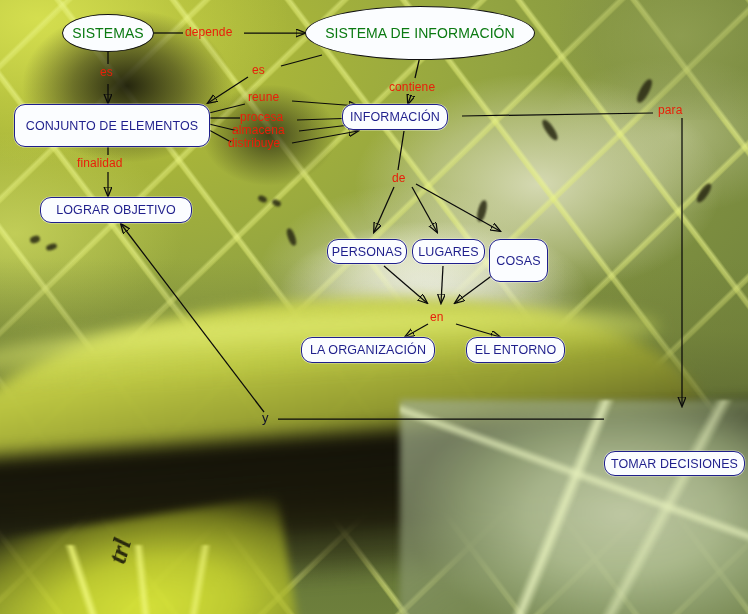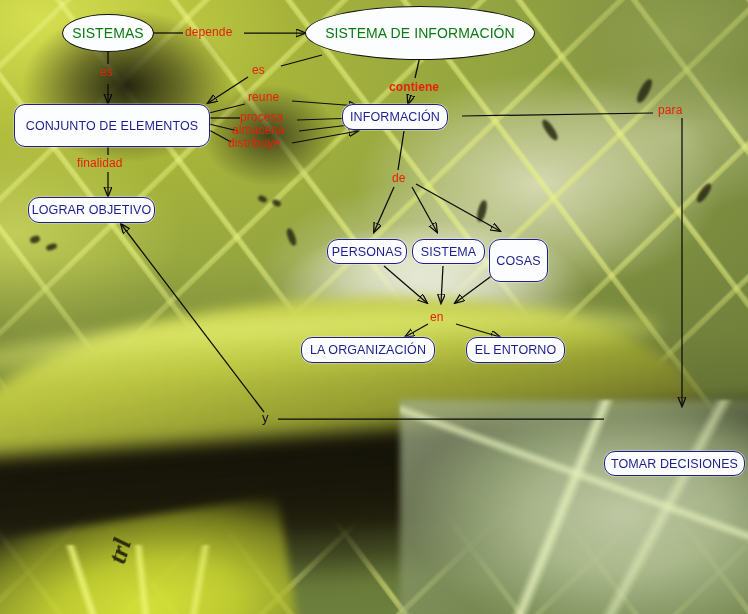--- a/index.html
+++ b/index.html
@@ -282,30 +282,30 @@
     </div>
 
     <div class="node box" style="left:14px;top:104px;width:196px;height:43px;">
       <span>CONJUNTO DE ELEMENTOS</span>
     </div>
 
     <div class="node box" style="left:342px;top:104px;width:106px;height:26px;">
       <span>INFORMACIÓN</span>
     </div>
 
-    <div class="node box" style="left:28px;top:197px;width:127px;height:26px;">
+    <div class="node box" style="left:40px;top:197px;width:152px;height:26px;">
       <span>LOGRAR OBJETIVO</span>
     </div>
 
     <div class="node box" style="left:327px;top:239px;width:80px;height:25px;">
       <span>PERSONAS</span>
     </div>
 
     <div class="node box" style="left:412px;top:239px;width:73px;height:25px;">
-      <span>SISTEMA</span>
+      <span>LUGARES</span>
     </div>
 
     <div class="node box" style="left:489px;top:239px;width:59px;height:43px;">
       <span>COSAS</span>
     </div>
 
     <div class="node box" style="left:301px;top:337px;width:134px;height:26px;">
       <span>LA ORGANIZACIÓN</span>
     </div>
 
@@ -316,21 +316,21 @@
     <div class="node box" style="left:604px;top:407px;width:141px;height:25px;margin-top:44px;">
       <span>TOMAR DECISIONES</span>
     </div>
 
     <span class="rel" style="left:185px;top:25px;">depende</span>
 
     <span class="rel" style="left:100px;top:65px;">es</span>
 
     <span class="rel" style="left:252px;top:63px;">es</span>
 
-    <span class="rel" style="left:389px;top:80px;font-weight:bold;">contiene</span>
+    <span class="rel" style="left:389px;top:80px;">contiene</span>
 
     <span class="rel" style="left:248px;top:90px;">reune</span>
 
     <span class="rel" style="left:240px;top:110px;">procesa</span>
 
     <span class="rel" style="left:232px;top:123px;">almacena</span>
 
     <span class="rel" style="left:228px;top:136px;">distribuye</span>
 
     <span class="rel" style="left:77px;top:156px;">finalidad</span>

